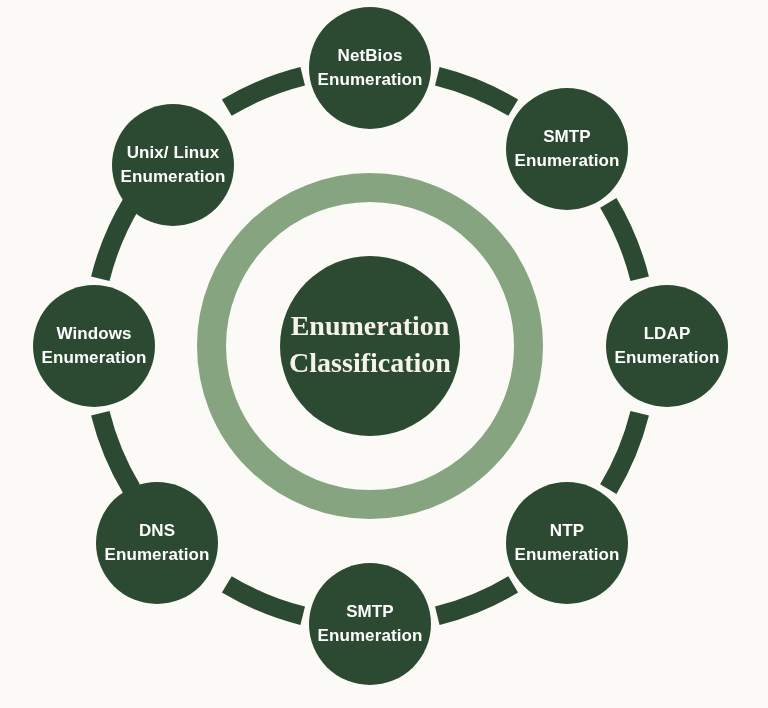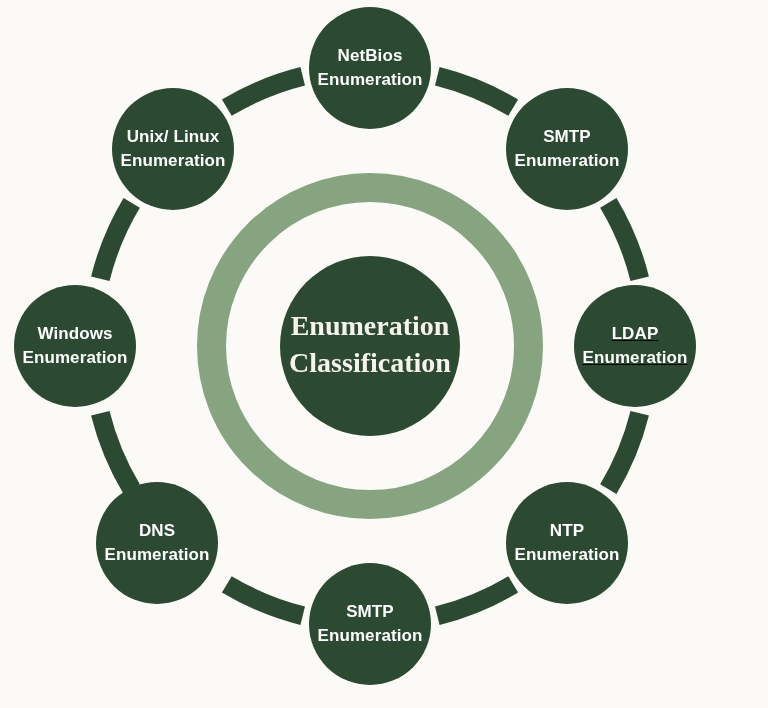--- a/index.html
+++ b/index.html
@@ -52,41 +52,41 @@
 
   <div class="node-layer">
       <div class="node" style="left: 309px; top: 7px;">
         <span class="node-label">NetBios
 Enumeration</span>
       </div>
       <div class="node" style="left: 506px; top: 88px;">
         <span class="node-label">SMTP
 Enumeration</span>
       </div>
-      <div class="node" style="left: 574px; top: 285px; text-decoration: underline;">
+      <div class="node" style="left: 606px; top: 285px;">
         <span class="node-label">LDAP
 Enumeration</span>
       </div>
       <div class="node" style="left: 506px; top: 482px; text-align: center;">
         <span class="node-label">NTP
 Enumeration</span>
       </div>
       <div class="node" style="left: 309px; top: 563px;">
         <span class="node-label">SMTP
 Enumeration</span>
       </div>
       <div class="node" style="left: 96px; top: 482px;">
         <span class="node-label">DNS
 Enumeration</span>
       </div>
-      <div class="node" style="left: 14px; top: 285px;">
+      <div class="node" style="left: 33px; top: 285px;">
         <span class="node-label">Windows
 Enumeration</span>
       </div>
-      <div class="node" style="left: 112px; top: 88px;">
+      <div class="node" style="left: 112px; top: 104px;">
         <span class="node-label">Unix/ Linux
 Enumeration</span>
       </div>
     </div>
 
   <div class="center-label">Enumeration
 Classification</div>
 
 </div>
 

